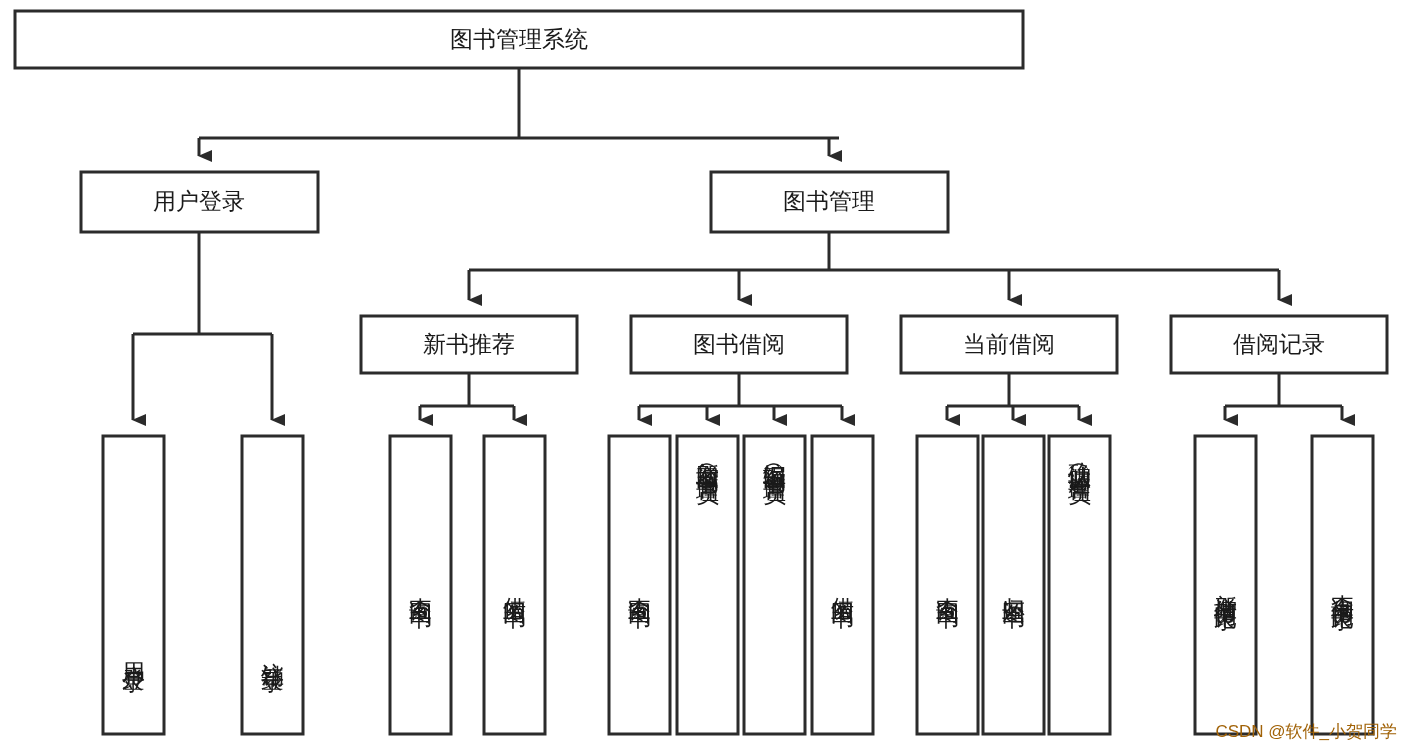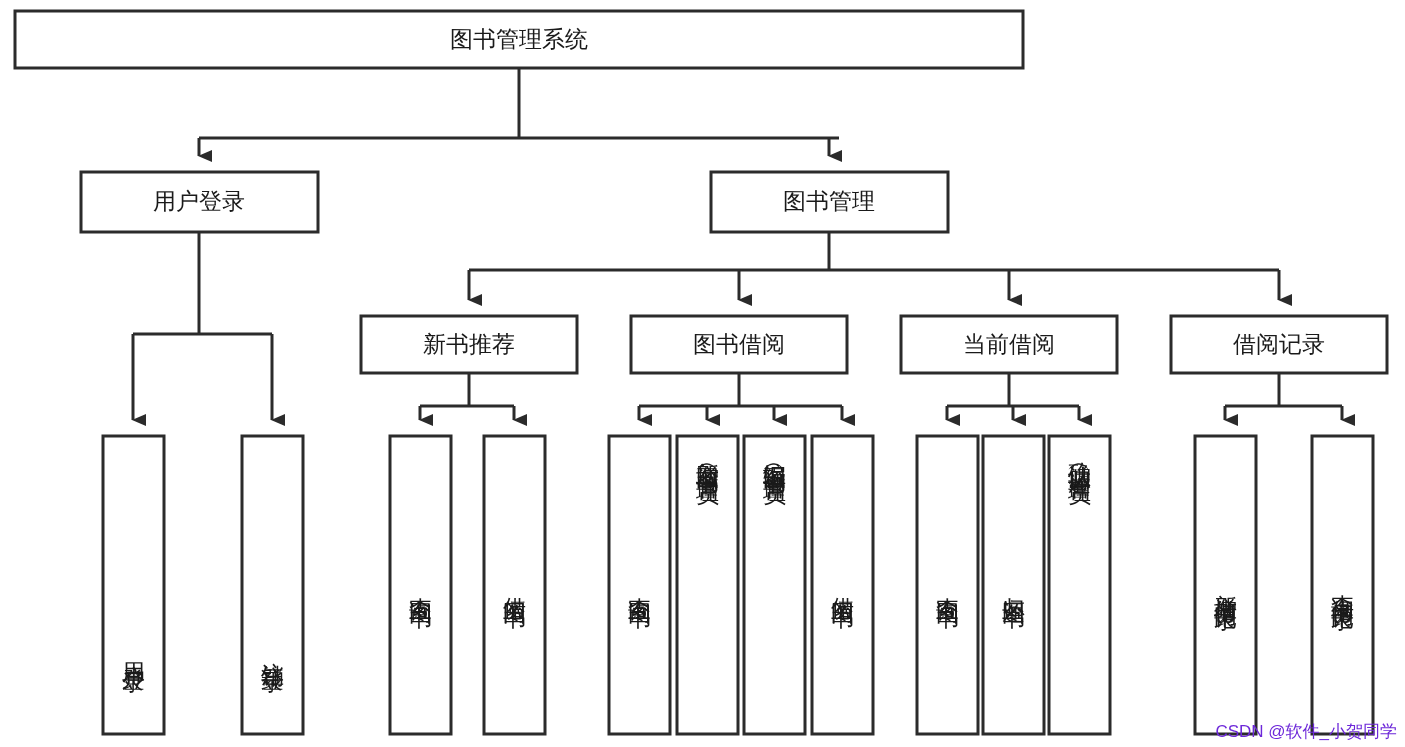--- a/index.html
+++ b/index.html
@@ -5,21 +5,21 @@
   html,body{margin:0;padding:0;background:#ffffff;}
   body{width:1405px;height:747px;font-family:"Liberation Sans","DejaVu Sans",sans-serif;overflow:hidden;}
   #diagram-root{position:relative;width:1405px;height:747px;background:#ffffff;}
   svg#tree-svg{position:absolute;left:0;top:0;width:1405px;height:747px;display:block;}
   .node-box{fill:#ffffff;stroke:#2b2b2b;stroke-width:3;}
   .connector{stroke:#2b2b2b;stroke-width:3;fill:none;stroke-linecap:butt;}
   .arrow-head{fill:#2b2b2b;}
   .node-label{fill:#1a1a1a;font-family:"Liberation Sans","DejaVu Sans",sans-serif;font-size:23px;text-anchor:middle;dominant-baseline:middle;}
   .leaf-label-wrap{position:absolute;display:flex;justify-content:center;box-sizing:border-box;pointer-events:none;}
   .leaf-label{writing-mode:vertical-rl;text-orientation:upright;font-family:"Liberation Sans","DejaVu Sans",sans-serif;font-size:23px;color:#1a1a1a;letter-spacing:3px;line-height:1;white-space:nowrap;}
-  .watermark{position:absolute;right:8px;bottom:4px;font-family:"Liberation Sans","DejaVu Sans",sans-serif;font-size:17px;color:#6d28d9;white-space:nowrap;}
+  .watermark{position:absolute;right:8px;bottom:4px;font-family:"Liberation Sans","DejaVu Sans",sans-serif;font-size:17px;color:#a16207;white-space:nowrap;}
 </style>
 </head>
 <body>
 
 <div id="diagram-root">
 
   <svg id="tree-svg" viewBox="0 0 1405 747">
     <defs>
       <marker id="arrow" viewBox="0 0 12 14" refX="6" refY="13" markerWidth="12" markerHeight="14" orient="auto-start-reverse" markerUnits="userSpaceOnUse">
         <path d="M0,0 L12,0 L6,14 Z" class="arrow-head"></path>

